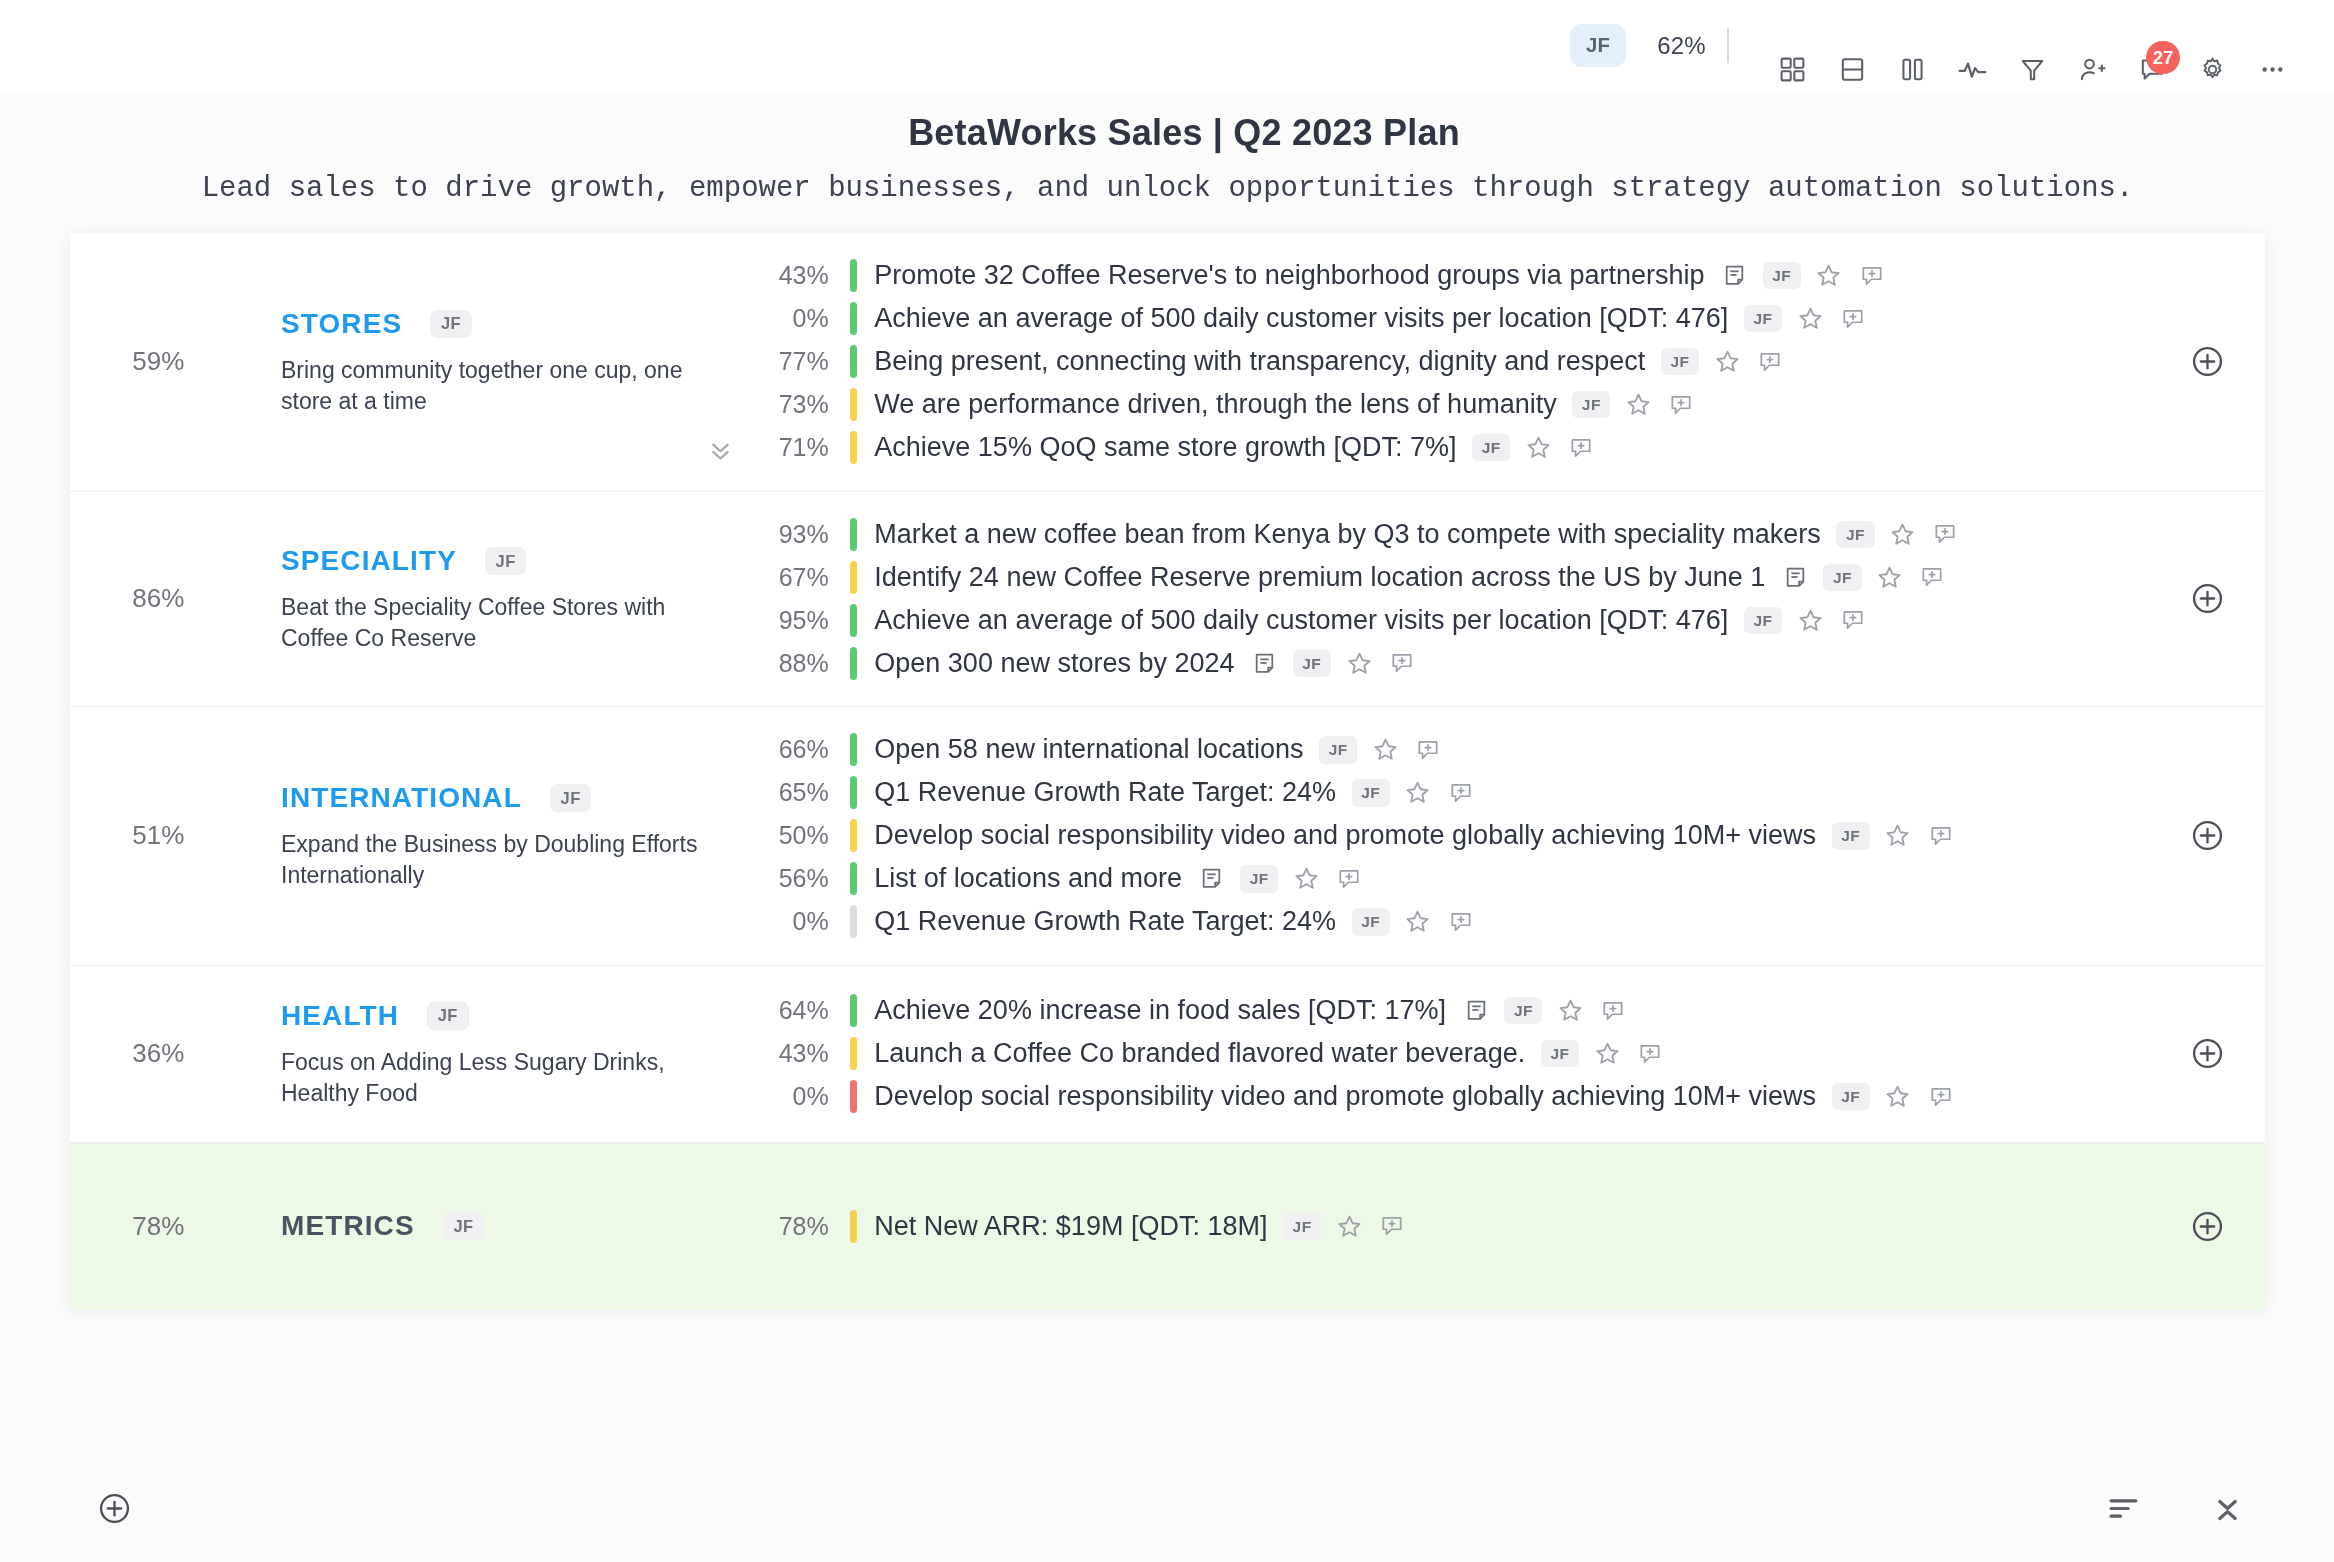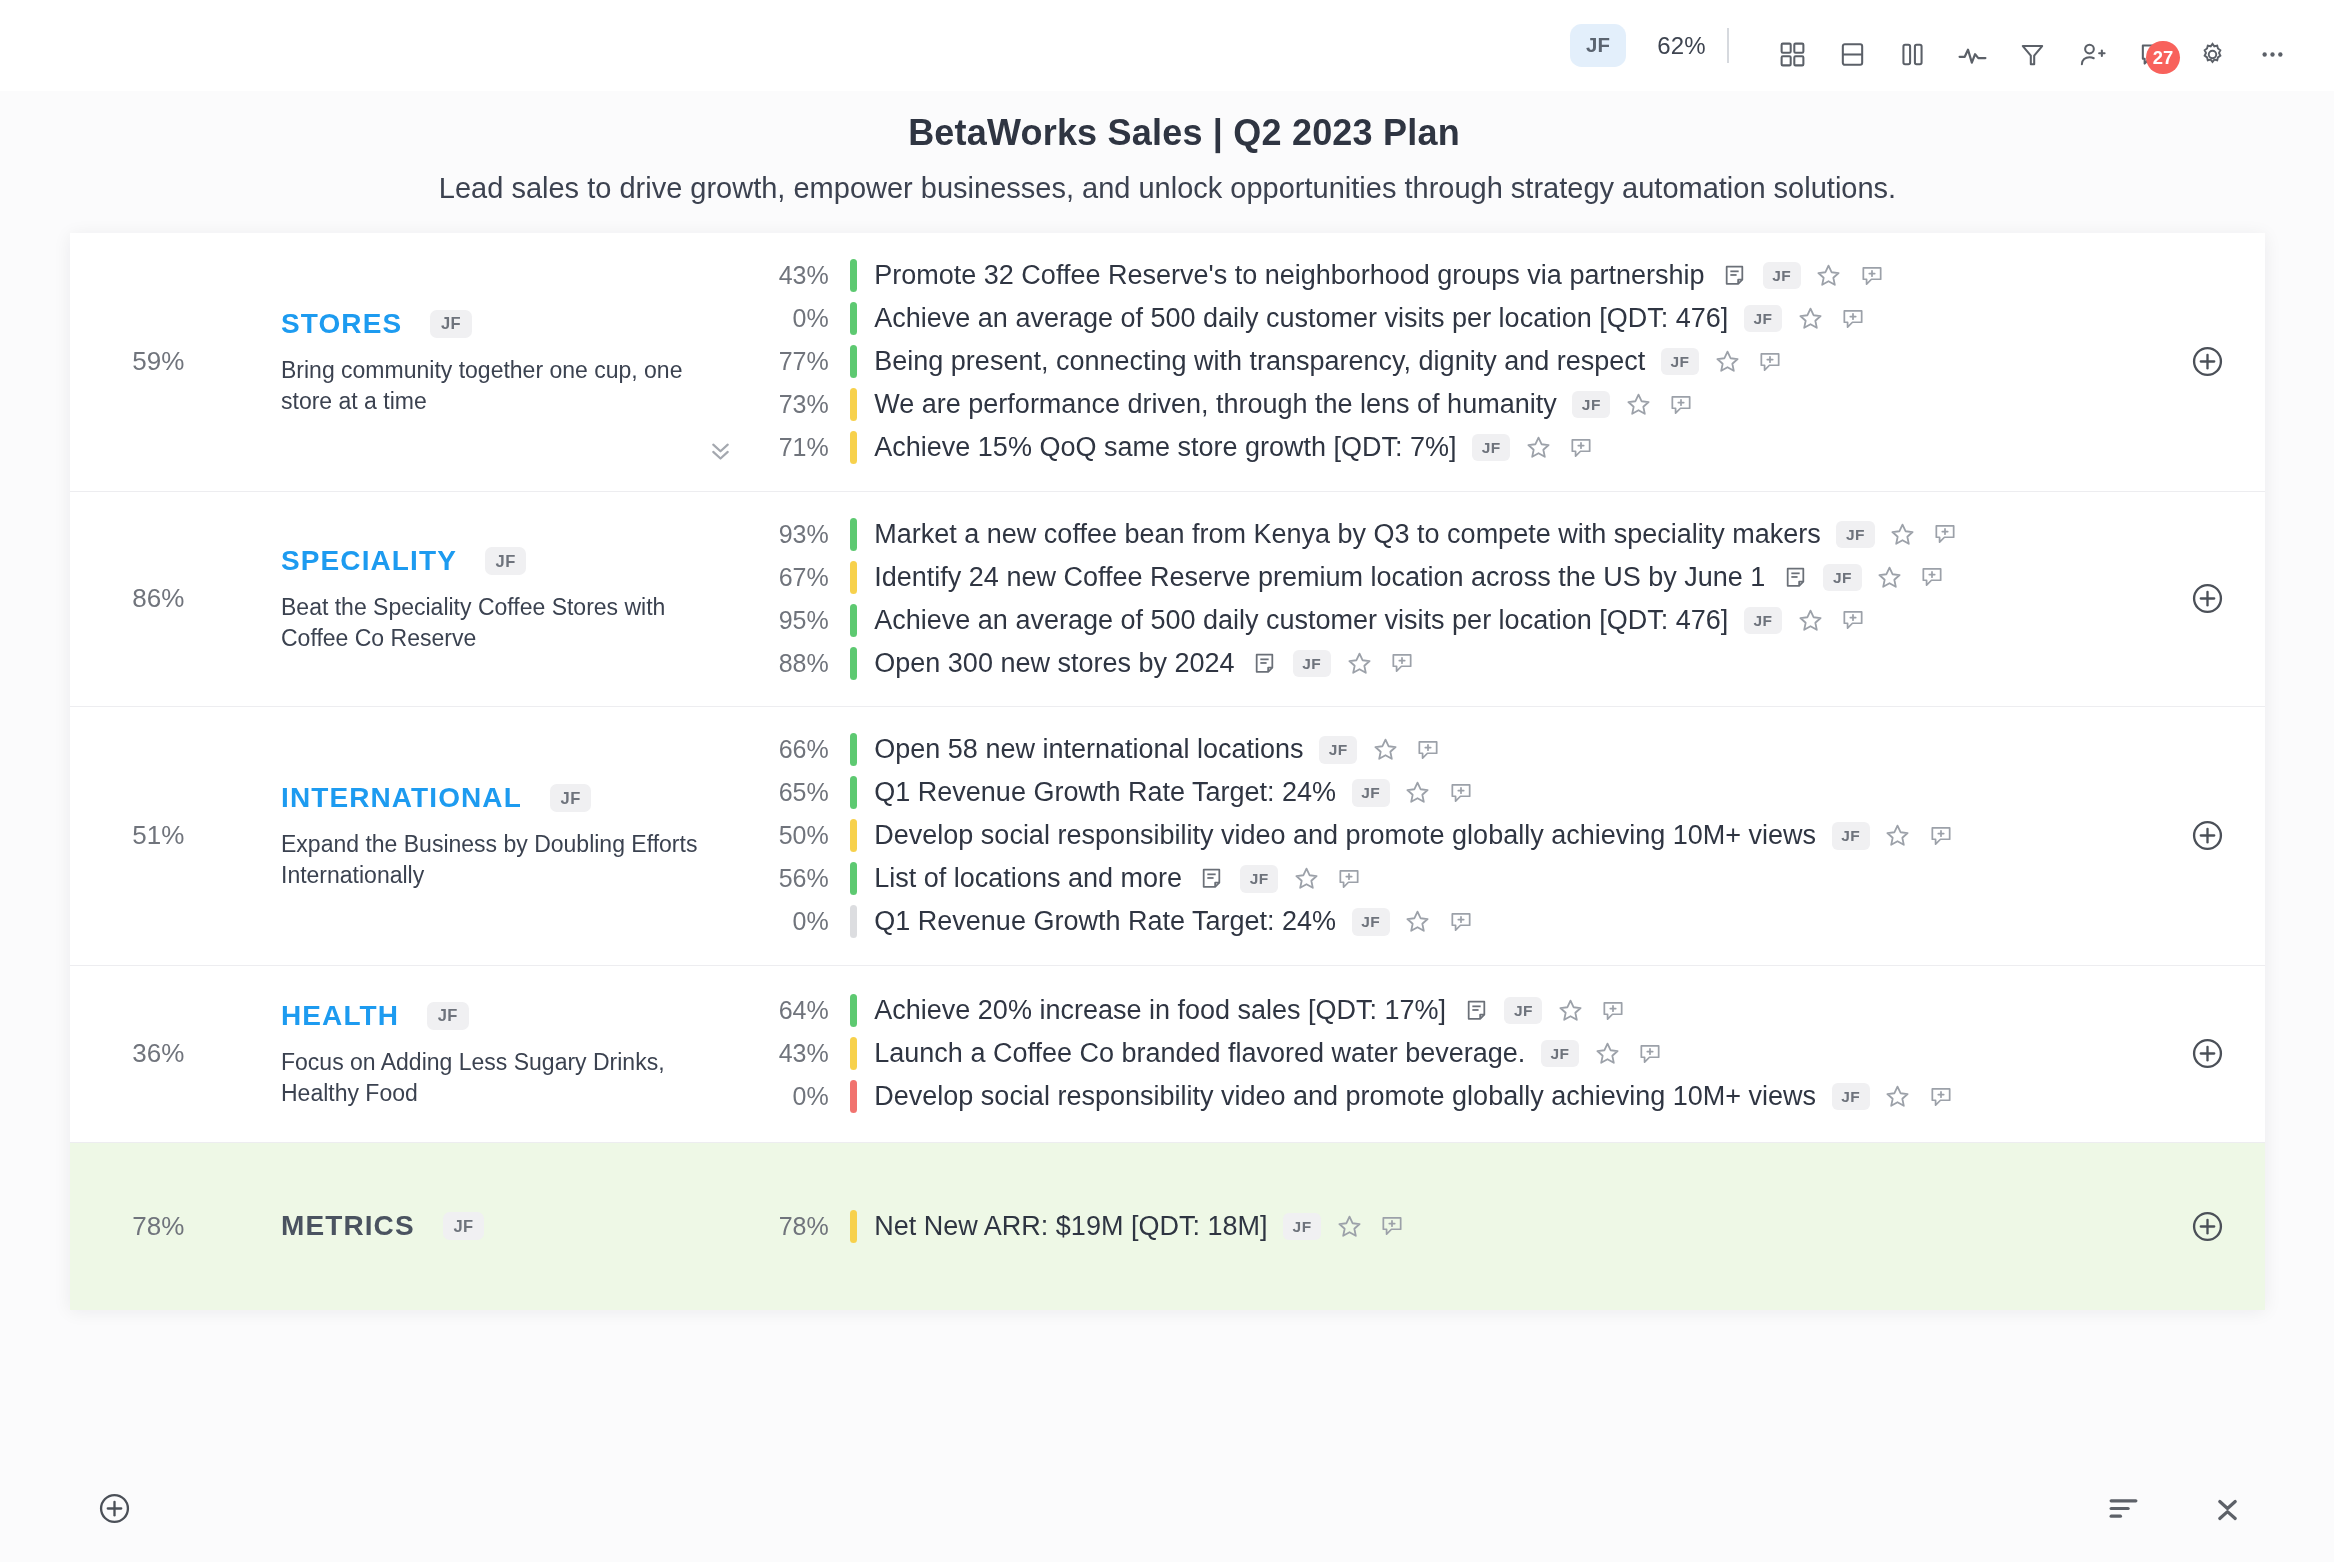--- a/index.html
+++ b/index.html
@@ -49,21 +49,21 @@
     margin-right: 21.3px;
     letter-spacing: 0.2px;
   }
   .vsep {
     width: 1.9px; height: 35px;
     background: #d6d9de;
     margin-right: 33px;
   }
   .tb-btn {
     width: 60px; height: 60px;
-    display: flex; align-items: flex-start; justify-content: center;
+    display: flex; align-items: center; justify-content: center;
     position: relative;
     border-radius: 7.8px;
     margin-top: 48px;
   }
   .tb-btn svg { display: block; }
   .tb-btn.active::after {
     content: "";
     position: absolute;
     bottom: -1.9px; left: 50%;
     transform: translateX(-50%);
@@ -99,20 +99,21 @@
     font-weight: 700;
     color: #2f3542;
     letter-spacing: 0.2px;
     margin-left: 33px;
   }
   .doc-sub {
     margin-top: 17.5px;
     font-size: 29px;
     color: #3c4250;
     font-weight: 400;
+    font-family: Liberation Mono, monospace;
   }
 
   
   .card {
     position: absolute;
     top: 233px;
     left: 70px;
     width: 2195px;
     background: #ffffff;
     box-shadow: 0 1.9px 17.5px rgba(25,30,40,.07);

